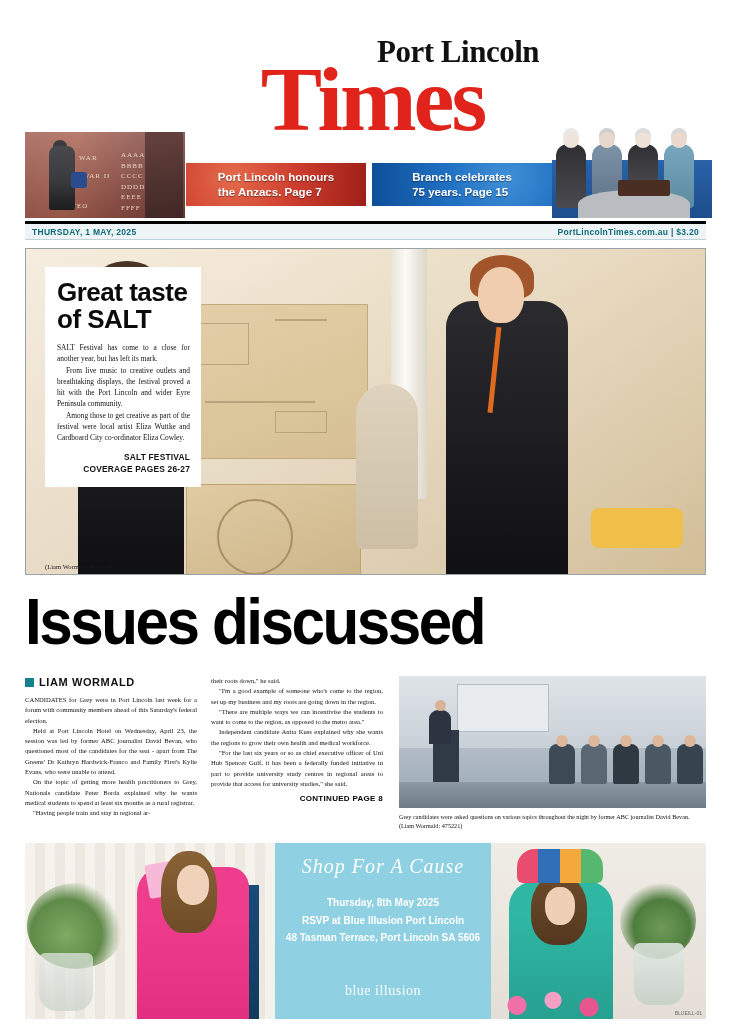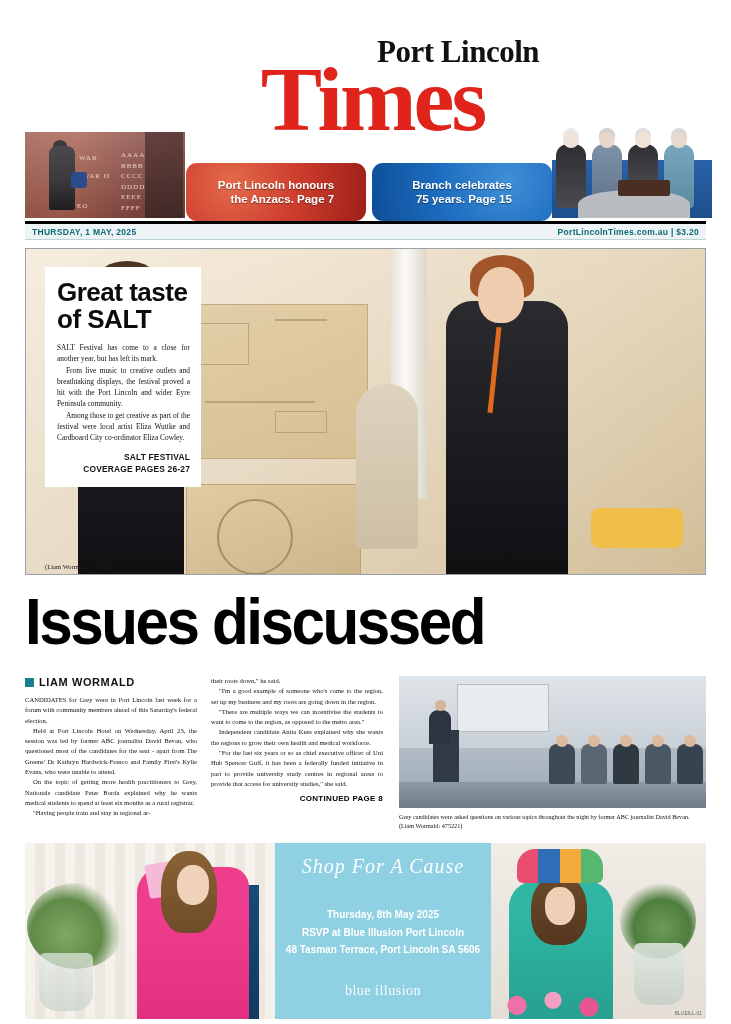--- a/index.html
+++ b/index.html
@@ -86,22 +86,22 @@
   .mast-photo-right .table {
     position:absolute; left:26px; bottom:0; width:112px; height:28px;
     background:#b9bcc0; border-radius:50% 50% 0 0;
   }
   .mast-photo-right .cake {
     position:absolute; left:66px; bottom:22px; width:52px; height:16px;
     background:#4a2e22; border-radius:2px;
   }
 
   .teaser {
-    position:absolute; top: 163px; height: 58px; overflow:hidden;
-    display:flex; align-items:center; justify-content:center; text-align:right;border-radius:11px;
+    position:absolute; top: 163px; height: 43px; overflow:hidden;
+    display:flex; align-items:center; justify-content:center; text-align:left;
   }
   .teaser span {
     color:#fff; font-weight:bold; font-size:11.5px; line-height:1.22;
     text-shadow: 0 1px 1px rgba(0,0,0,.45);
   }
   .teaser-red {
     left:186px; width:180px;
     background: radial-gradient(circle at 25% 35%, #e36b4c 0%, #cf3f2f 45%, #9e1f17 100%);
   }
   .teaser-blue {
@@ -298,21 +298,21 @@
   .ail-card { position:absolute; left:122px; top:20px; width:26px; height:34px;
     background:#f7b9d8; border-radius:3px; transform:rotate(-10deg); }
 
   .ad-center {
     width:216px; height:176px; background:#8fd0e2; position:relative;
     display:flex; flex-direction:column; align-items:center; justify-content:flex-start;
     padding-top:12px; color:#ffffff; text-align:center;
   }
   .ad-script {
     font-family:"Liberation Serif", serif; font-style:italic;
-    font-size:20px; letter-spacing:1px; margin-bottom:28px; color:#ffffff;
+    font-size:20px; letter-spacing:1px; margin-bottom:16px; color:#ffffff;
     opacity:.98;
   }
   .ad-lead {
     font-size:7.6px; font-weight:bold; line-height:1.7; color:#ffffff;
     max-width:190px; margin-bottom:11px;
   }
   .ad-det { font-size:10px; font-weight:bold; line-height:1.75; color:#ffffff; }
   .ad-logo {
     position:absolute; bottom:20px; left:0; right:0;
     font-family:"Liberation Serif", serif; font-size:14px; color:#ffffff;

